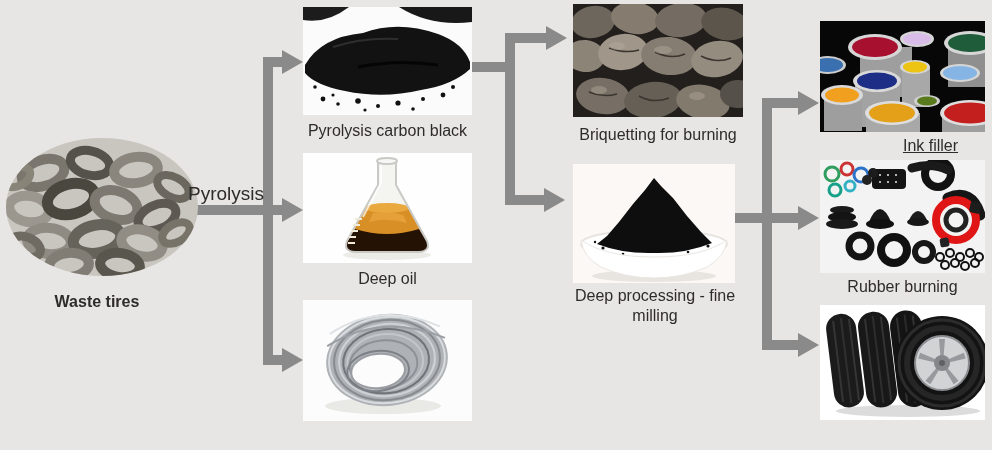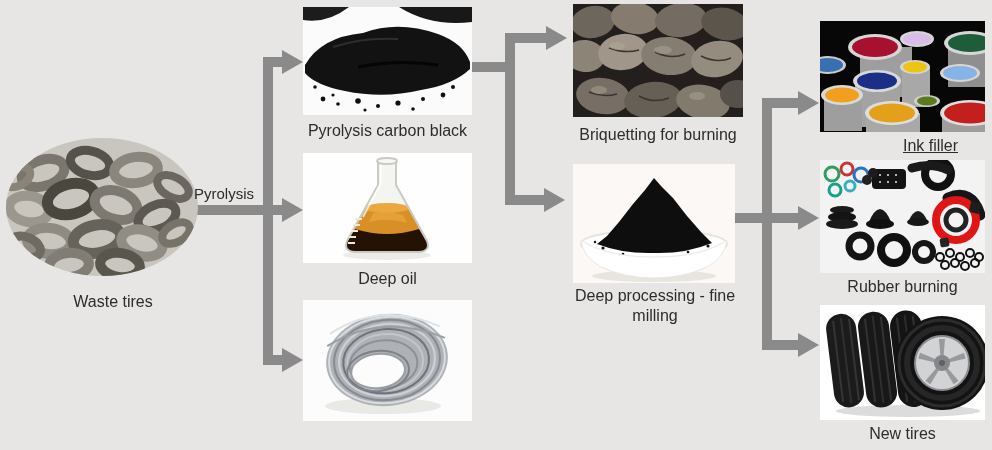--- a/index.html
+++ b/index.html
@@ -2,21 +2,21 @@
 <html><head>
 <meta charset="utf-8">
 <style>
   html,body{margin:0;padding:0;}
   body{font-family:"Liberation Sans","DejaVu Sans",sans-serif;}
   .canvas{position:relative;width:992px;height:450px;background:#e8e6e4;overflow:hidden;}
   .arrows{position:absolute;left:0;top:0;z-index:1;}
   .node{position:absolute;z-index:2;}
   .photo{display:block;}
   .label{position:absolute;z-index:3;text-align:center;color:#2e2c2a;font-size:16px;line-height:20px;}
-  .edge-label{position:absolute;z-index:3;text-align:center;color:#2e2c2a;font-size:15px;line-height:18px;}
+  .edge-label{position:absolute;z-index:3;text-align:center;color:#2e2c2a;font-size:19px;line-height:18px;}
 </style>
 </head>
 <body>
 
 <div class="canvas">
 
   <svg class="arrows" width="992" height="450">
     <g stroke="#8a8a8a" stroke-width="10" fill="none">
       <line x1="268" y1="57" x2="268" y2="365"></line>
       <line x1="263" y1="62" x2="284" y2="62"></line>
@@ -74,21 +74,21 @@
           <ellipse cx="137" cy="106" rx="21" ry="13" stroke="#918d85" stroke-width="10" transform="rotate(14 137 106)"></ellipse>
           <ellipse cx="171" cy="96" rx="15" ry="9" stroke="#777369" stroke-width="8" transform="rotate(-30 171 96)"></ellipse>
           <ellipse cx="20" cy="110" rx="16" ry="10" stroke="#6f6b62" stroke-width="9" transform="rotate(20 20 110)"></ellipse>
           <ellipse cx="64" cy="128" rx="20" ry="12" stroke="#817d75" stroke-width="10" transform="rotate(-6 64 128)"></ellipse>
           <ellipse cx="115" cy="128" rx="20" ry="12" stroke="#59564e" stroke-width="10" transform="rotate(8 115 128)"></ellipse>
           <ellipse cx="12" cy="40" rx="14" ry="9" stroke="#888478" stroke-width="8" transform="rotate(-26 12 40)"></ellipse>
         </g>
       </g>
     </svg>
   </div>
-  <div class="label" style="left:16px;top:292px;width:194px;">Waste tires</div>
+  <div class="label" style="left:0;top:292px;width:194px;font-weight:bold;">Waste tires</div>
 
   <div class="edge-label" style="left:188px;top:185px;width:72px;">Pyrolysis</div>
 
   <div class="node" style="left:303px;top:7px;">
     <svg class="photo" width="169" height="108" viewBox="0 0 169 108">
       <rect width="169" height="108" fill="#fbfbfb"></rect>
       <path d="M0,0 H46 Q24,17 0,13 Z" fill="#1c1c1c"></path>
       <path d="M169,0 H96 Q128,20 169,15 Z" fill="#181818"></path>
       <path d="M2,58 Q18,30 60,26 Q95,13 135,27 Q160,36 167,55 L167,62 Q150,78 118,83 Q80,92 42,84 Q12,78 2,66 Z" fill="#121212"></path>
       <path d="M30,40 Q60,30 95,32" stroke="#2e2e2e" stroke-width="2" fill="none"></path>
@@ -328,15 +328,14 @@
         <path d="M119,34 h6 l-2,24 h-2 Z" transform="rotate(72 122 58)"></path>
         <path d="M119,34 h6 l-2,24 h-2 Z" transform="rotate(144 122 58)"></path>
         <path d="M119,34 h6 l-2,24 h-2 Z" transform="rotate(216 122 58)"></path>
         <path d="M119,34 h6 l-2,24 h-2 Z" transform="rotate(288 122 58)"></path>
       </g>
       <circle cx="122" cy="58" r="8" fill="#85878b"></circle>
       <circle cx="122" cy="58" r="3" fill="#5f6165"></circle>
       <circle cx="122" cy="58" r="27" fill="none" stroke="#8b8d91" stroke-width="2"></circle>
     </svg>
   </div>
-  <div class="label" style="left:820px;top:424px;width:165px;">New tires</div>
 
 </div>
 
 </body></html>

